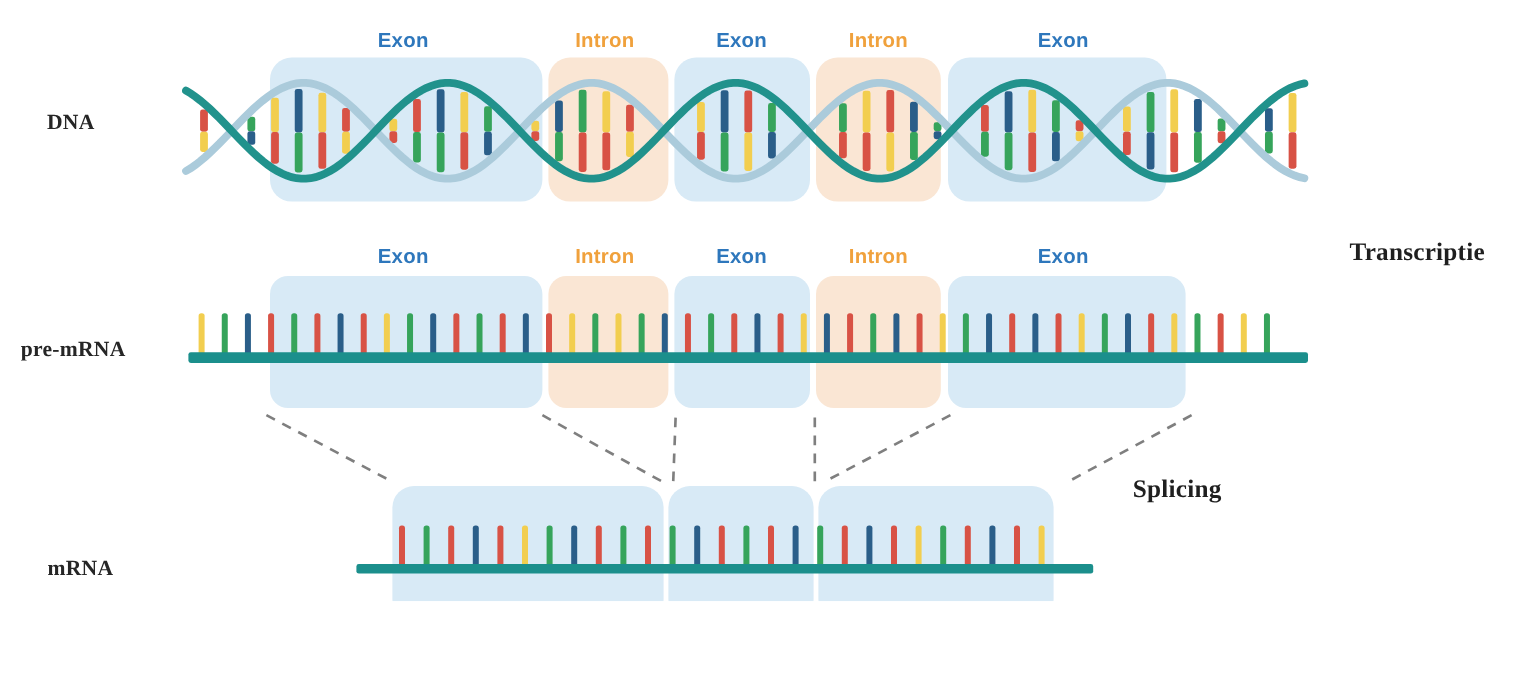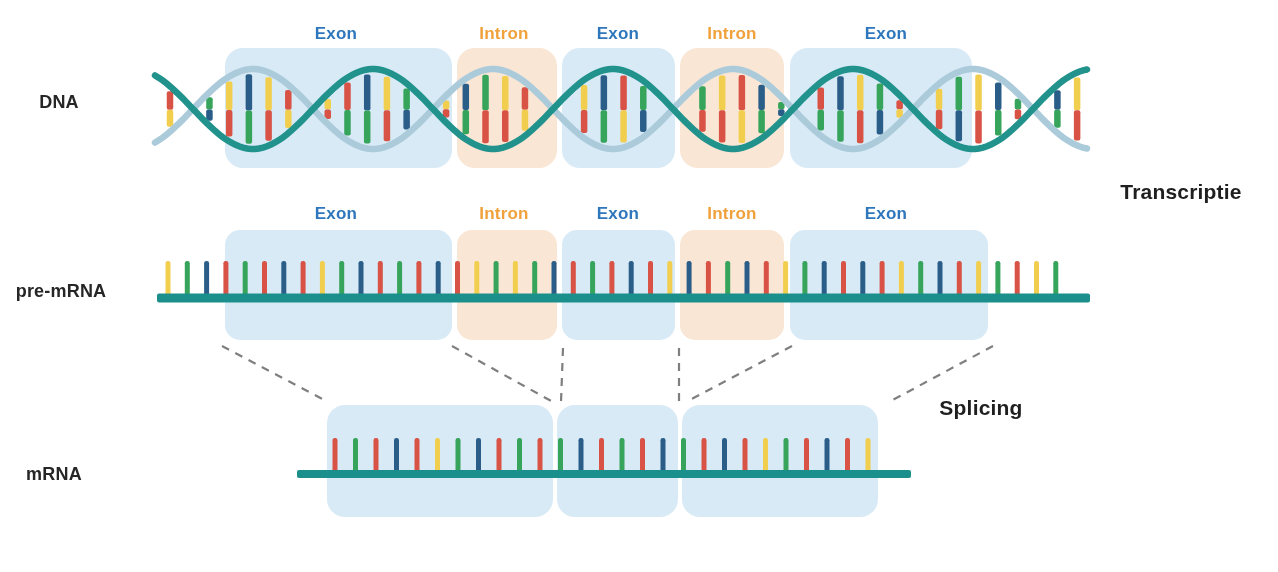--- a/index.html
+++ b/index.html
@@ -1,23 +1,23 @@
 <!DOCTYPE html>
 <html><head>
 <meta charset="utf-8">
 <style>
   html,body{margin:0;padding:0;background:#ffffff;}
   #stage{
-    position:relative;width:1278px;height:572px;background:#ffffff;
+    position:relative;width:1278px;height:501px;background:#ffffff;
     font-family:"Liberation Sans",sans-serif;overflow:hidden;
   }
   #art{position:absolute;left:0;top:0;}
   .row-label{
     position:absolute;transform:translate(-50%,-50%);
-    font-weight:bold;font-size:18px;color:#262626;letter-spacing:.2px;white-space:nowrap;
+    font-weight:bold;font-size:18px;color:#262626;letter-spacing:.2px;white-space:nowrap;font-family:Liberation Serif, serif;
   }
   .process-label{font-size:21px;color:#1f1f1f;}
   .region-label{
     position:absolute;transform:translate(-50%,-50%);
     font-weight:bold;font-size:17px;letter-spacing:.2px;white-space:nowrap;
   }
 </style>
 </head>
 <body>
 
@@ -204,16 +204,16 @@
       <div class="region-label" style="left: 886px; top: 34px; color: rgb(46, 119, 188);">Exon</div>
       <div class="region-label" style="left: 336px; top: 214px; color: rgb(46, 119, 188);">Exon</div>
       <div class="region-label" style="left: 504px; top: 214px; color: rgb(240, 161, 60);">Intron</div>
       <div class="region-label" style="left: 618px; top: 214px; color: rgb(46, 119, 188);">Exon</div>
       <div class="region-label" style="left: 732px; top: 214px; color: rgb(240, 161, 60);">Intron</div>
       <div class="region-label" style="left: 886px; top: 214px; color: rgb(46, 119, 188);">Exon</div>
     </div>
 
   <div class="row-label" style="left: 59px; top: 102px;">DNA</div>
   <div class="row-label" style="left: 61px; top: 291px;">pre-mRNA</div>
-  <div class="row-label" style="left: 54px; top: 474px;">mRNA</div>
-  <div class="row-label process-label" style="left: 1181px; top: 192px;">Transcriptie</div>
+  <div class="row-label" style="left: 67px; top: 474px;">mRNA</div>
+  <div class="row-label process-label" style="left: 1181px; top: 210px;">Transcriptie</div>
   <div class="row-label process-label" style="left: 981px; top: 408px;">Splicing</div>
 </div>
 
 </body></html>

